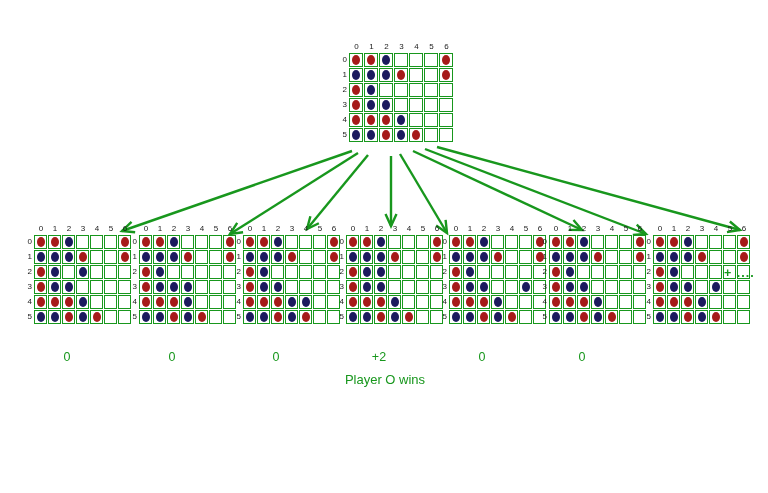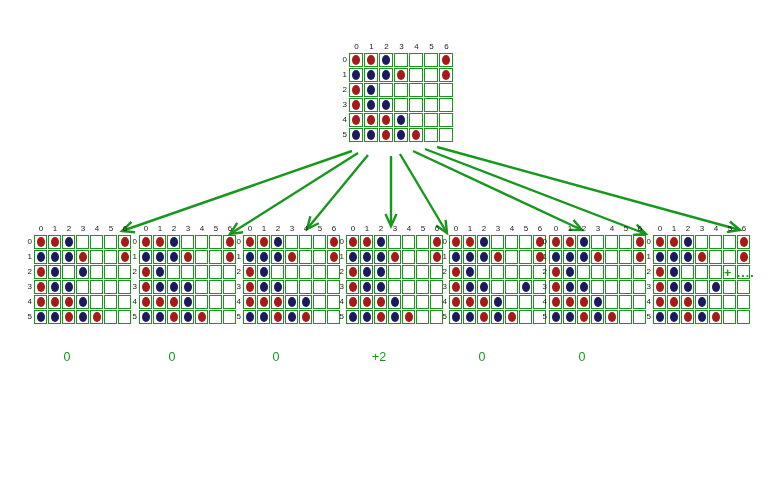--- a/index.html
+++ b/index.html
@@ -1018,15 +1018,16 @@
       </div>
     </div>
 
   <div class="value" style="left:22px;  top:350px">0</div>
   <div class="value" style="left:127px; top:350px">0</div>
   <div class="value" style="left:231px; top:350px">0</div>
   <div class="value" style="left:334px; top:350px">+2</div>
   <div class="value" style="left:437px; top:350px">0</div>
   <div class="value" style="left:537px; top:350px">0</div>
 
+  <div class="annotation">Player O wins</div>
   <div class="more">+ ....</div>
 
 </div>
 
 </body></html>

